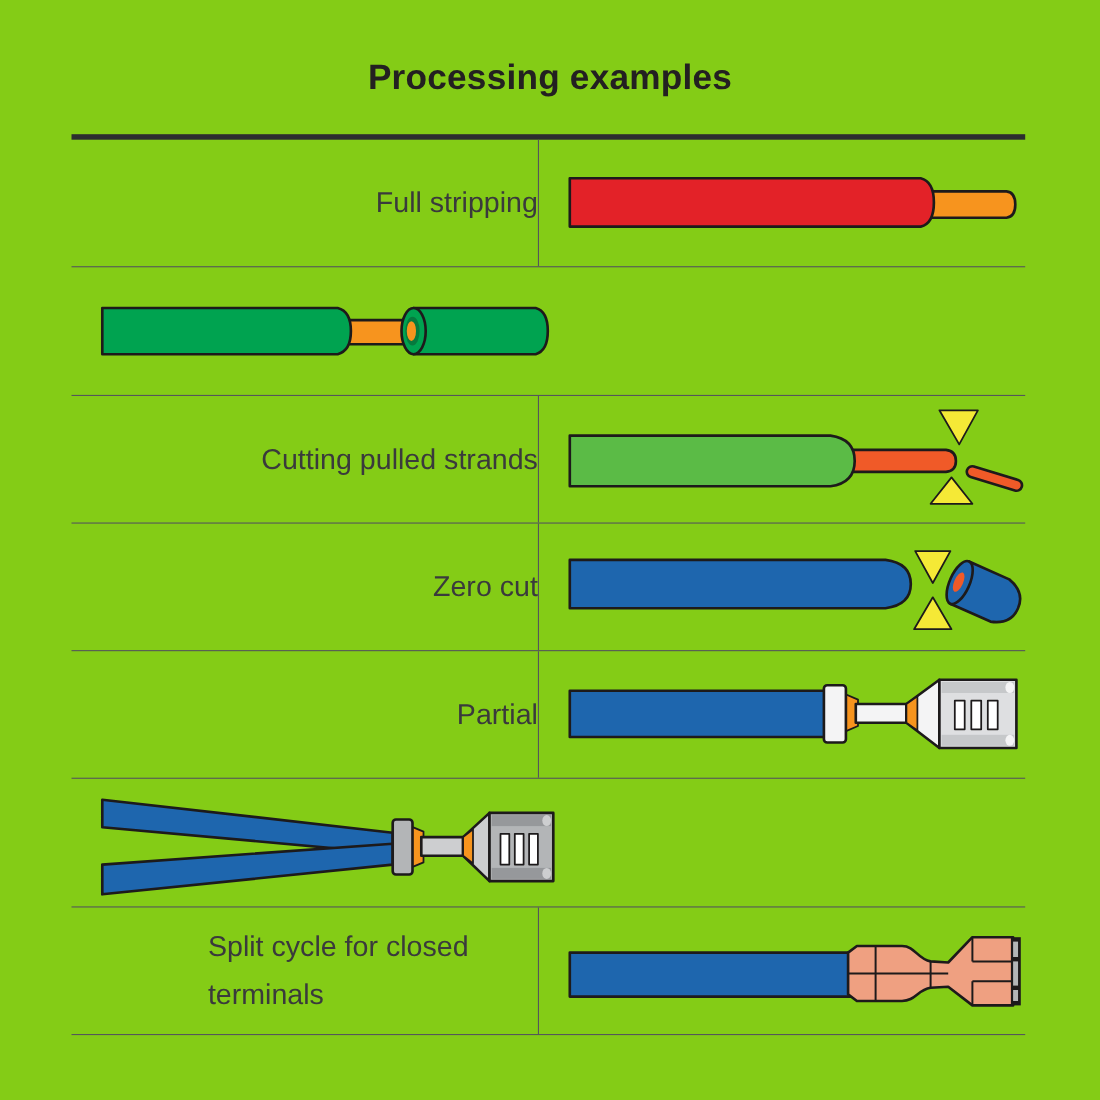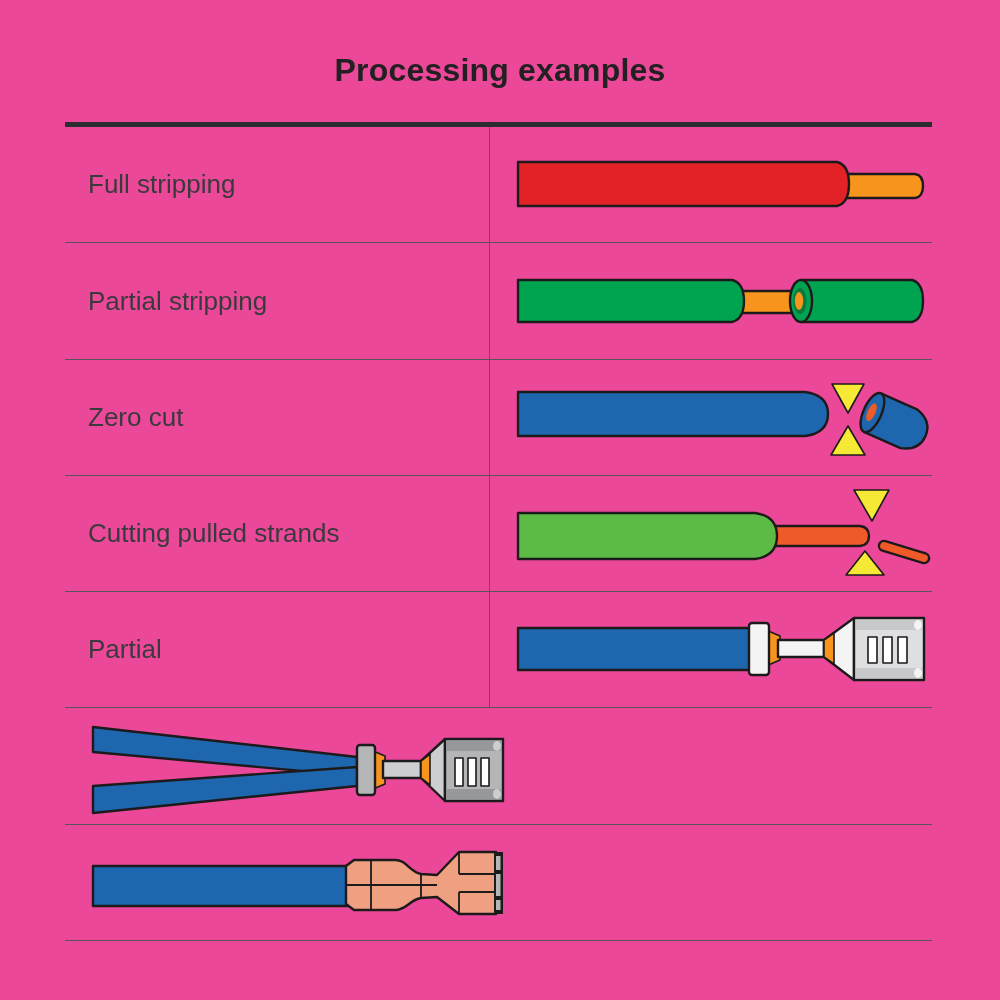--- a/index.html
+++ b/index.html
@@ -1,36 +1,36 @@
 <!DOCTYPE html>
 <html style="--c-title: #232021; --c-text: #3a3a3c; --c-outline: #1d1a1b; --c-line: #55565a; --c-line-heavy: #2c2d2f; --c-red: #e32228; --c-orange: #f7941e; --c-green-dark: #00a350; --c-green-deep: #067a3e; --c-green-light: #5bbb46; --c-orange-red: #f05a28; --c-yellow: #f5e936; --c-blue: #1e66ae; --c-salmon: #efa081; --c-gray1: #dedfe1; --c-gray1-light: #f4f4f5; --c-gray1-band: #c6c8ca; --c-gray2: #b3b5b7; --c-gray2-band: #96989b; --c-gray2-light: #cdced0;"><head>
 <meta charset="utf-8">
 <style>
   html,body{margin:0;padding:0;background:#ffffff;}
   .page{
-    position:relative;width:1000px;height:1000px;background:#ec4899;overflow:hidden;
+    position:relative;width:1000px;height:1000px;background:#84cc16;overflow:hidden;
     font-family:"Liberation Sans", sans-serif;
   }
   .title{
     position:absolute;top:52px;left:0;width:1000px;margin:0;
     text-align:center;font-size:32px;font-weight:bold;letter-spacing:0.2px;
     color:var(--c-title,#232021);
   }
   .table{
     position:absolute;left:65px;top:122px;width:867px;
     border-top:5px solid var(--c-line-heavy,#2c2d2f);
   }
   .row{
     display:flex;height:116.3px;box-sizing:border-box;
     border-bottom:1.6px solid var(--c-line,#55565a);
   }
   .cell-label{
     width:425px;box-sizing:border-box;flex:none;
     border-right:1.6px solid var(--c-line,#55565a);
-    display:flex;align-items:center;padding-left:23px;
+    display:flex;align-items:center;padding-left:23px;justify-content:flex-end;
   }
   .cell-label span{
     font-size:26px;line-height:1.72;color:var(--c-text,#3a3a3c);
     max-width:300px;
   }
   .cell-art{
     flex:1;position:relative;display:flex;align-items:center;overflow:visible;
   }
   .cell-art svg{margin-left:16px;width:425px;height:120px;display:block;overflow:visible;}
 
@@ -72,65 +72,62 @@
       </div>
       <div class="cell-art">
         <svg viewBox="0 0 425 120">
           <path class="sh f-orange" d="M336,49 L409,49 Q417,50 417,61 Q417,72 409,73 L336,73 Z"></path>
           <path class="sh f-red" d="M12,37 L331,37 Q343,40 343,59 Q343,78 331,81 L12,81 Z"></path>
         </svg>
       </div>
     </div>
 
     <div class="row">
-      <div class="cell-label">
-        <span>Partial stripping</span>
-      </div>
       <div class="cell-art">
         <svg viewBox="0 0 425 120">
           <path class="sh f-orange" d="M230,50 L292,50 L292,72 L230,72 Z"></path>
           <path class="sh f-green-dark" d="M12,39 L226,39 Q238,42 238,60 Q238,78 226,81 L12,81 Z"></path>
           <path class="sh f-green-dark" d="M295,39 L406,39 Q417,42 417,60 Q417,78 406,81 L295,81 Z"></path>
           <ellipse class="sh f-green-dark" cx="295" cy="60" rx="11" ry="21"></ellipse>
           <ellipse class="nostroke f-green-deep" cx="294" cy="60" rx="6.5" ry="13"></ellipse>
           <ellipse class="nostroke f-orange" cx="293" cy="60" rx="4.2" ry="9"></ellipse>
+        </svg>
+      </div>
+    </div>
+
+    <div class="row">
+      <div class="cell-label">
+        <span>Cutting pulled strands</span>
+      </div>
+      <div class="cell-art">
+        <svg viewBox="0 0 425 120">
+          <path class="sh f-orange-red" d="M260,52 L354,52 Q363,53 363,62 Q363,71 354,72 L260,72 Z"></path>
+          <path class="sh f-green-light" d="M12,39 L249,39 Q271,42 271,62 Q271,82 249,85 L12,85 Z"></path>
+          <polygon class="sh-thin f-yellow" points="348,16 383,16 366,47"></polygon>
+          <polygon class="sh-thin f-yellow" points="359,77 378,101 340,101"></polygon>
+          <g transform="translate(398,78) rotate(17)">
+            <rect class="sh f-orange-red" x="-26" y="-5" width="52" height="10" rx="5"></rect>
+          </g>
         </svg>
       </div>
     </div>
 
     <div class="row">
       <div class="cell-label">
         <span>Zero cut</span>
       </div>
       <div class="cell-art">
         <svg viewBox="0 0 425 120">
           <path class="sh f-blue" d="M12,35 L299,35 Q322,38 322,57 Q322,76 299,79 L12,79 Z"></path>
           <polygon class="sh-thin f-yellow" points="326,27 358,27 342,56"></polygon>
           <polygon class="sh-thin f-yellow" points="342,69 359,98 325,98"></polygon>
           <g transform="translate(392,67) rotate(24)">
             <path class="sh f-blue" d="M-28,-21 L12,-21 Q30,-16 30,0 Q30,16 12,21 L-28,21 Z"></path>
             <ellipse class="sh f-blue" cx="-28" cy="0" rx="9" ry="21"></ellipse>
             <ellipse class="nostroke f-orange-red" cx="-29" cy="0" rx="4" ry="9.5"></ellipse>
-          </g>
-        </svg>
-      </div>
-    </div>
-
-    <div class="row">
-      <div class="cell-label">
-        <span>Cutting pulled strands</span>
-      </div>
-      <div class="cell-art">
-        <svg viewBox="0 0 425 120">
-          <path class="sh f-orange-red" d="M260,52 L354,52 Q363,53 363,62 Q363,71 354,72 L260,72 Z"></path>
-          <path class="sh f-green-light" d="M12,39 L249,39 Q271,42 271,62 Q271,82 249,85 L12,85 Z"></path>
-          <polygon class="sh-thin f-yellow" points="348,16 383,16 366,47"></polygon>
-          <polygon class="sh-thin f-yellow" points="359,77 378,101 340,101"></polygon>
-          <g transform="translate(398,78) rotate(17)">
-            <rect class="sh f-orange-red" x="-26" y="-5" width="52" height="10" rx="5"></rect>
           </g>
         </svg>
       </div>
     </div>
 
     <div class="row">
       <div class="cell-label">
         <span>Partial</span>
       </div>
       <div class="cell-art">
@@ -169,20 +166,23 @@
           <rect class="sh-thin f-white" x="374" y="52" width="8" height="28"></rect>
           <rect class="sh-thin f-white" x="387" y="52" width="8" height="28"></rect>
           <rect class="sh-thin f-white" x="400" y="52" width="8" height="28"></rect>
           <ellipse class="nostroke f-gray2-light" cx="416" cy="40" rx="4" ry="5"></ellipse>
           <ellipse class="nostroke f-gray2-light" cx="416" cy="88" rx="4" ry="5"></ellipse>
         </svg>
       </div>
     </div>
 
     <div class="row">
+      <div class="cell-label">
+        <span>Split cycle for closed terminals</span>
+      </div>
       <div class="cell-art">
         <svg viewBox="0 0 425 120">
           <path class="sh f-blue" d="M12,44 L280,44 L280,84 L12,84 Z"></path>
           <path class="sh f-salmon" d="M265,44 L273,38 L314,38 C326,38 328,50 340,52 L356,53 L378,30 L415,30 L415,92 L378,92 L356,75 L340,76 C328,78 326,88 314,88 L273,88 L265,82 Z"></path>
           <path class="ln" d="M290,38 L290,88 M265,63 L356,63 M340,52 L340,76 M378,52 L415,52 M378,70 L415,70 M378,30 L378,52 M378,92 L378,70"></path>
           <rect class="nostroke f-dark" x="413" y="30" width="9" height="62"></rect>
           <rect class="nostroke f-gray2" x="415" y="34" width="4.5" height="14"></rect>
           <rect class="nostroke f-gray2" x="415" y="52" width="4.5" height="22"></rect>
           <rect class="nostroke f-gray2" x="415" y="78" width="4.5" height="10"></rect>
         </svg>

